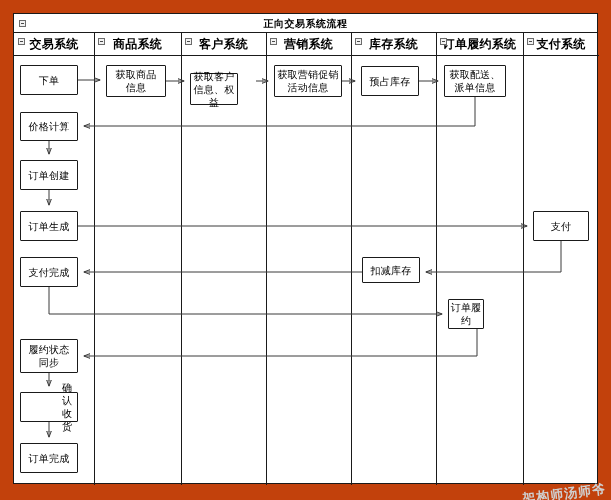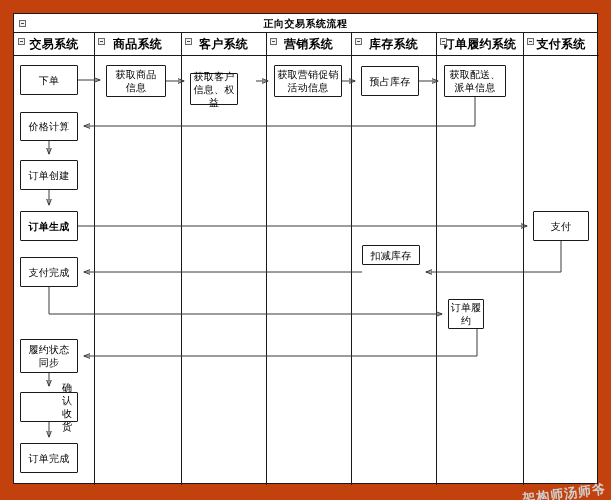--- a/index.html
+++ b/index.html
@@ -217,25 +217,25 @@
 
   <div class="node" style="left:361px; top:66px; width:58px; height:30px;">预占库存</div>
 
   <div class="node" style="left:444px; top:65px; width:62px; height:32px;font-family:Liberation Serif, serif;">获取配送、
 派单信息</div>
 
   <div class="node" style="left:20px; top:112px; width:58px; height:29px;">价格计算</div>
 
   <div class="node" style="left:20px; top:160px; width:58px; height:30px;text-align:center;">订单创建</div>
 
-  <div class="node" style="left:20px; top:211px; width:58px; height:30px;font-weight:bold;">订单生成</div>
+  <div class="node" style="left:20px; top:211px; width:58px; height:30px;">订单生成</div>
 
   <div class="node" style="left:533px; top:211px; width:56px; height:30px;">支付</div>
 
-  <div class="node" style="left:362px; top:245px; width:58px; height:20px;">扣减库存</div>
+  <div class="node" style="left:362px; top:257px; width:58px; height:26px;">扣减库存</div>
 
   <div class="node" style="left:20px; top:257px; width:58px; height:30px;">支付完成</div>
 
   <div class="node" style="left:448px; top:299px; width:36px; height:30px;">订单履约</div>
 
   <div class="node" style="left:20px; top:339px; width:58px; height:34px;">履约状态
 同步</div>
 
   <div class="node" style="left:20px; top:392px; width:58px; height:30px;padding-left:36px;">确认收货</div>
 

